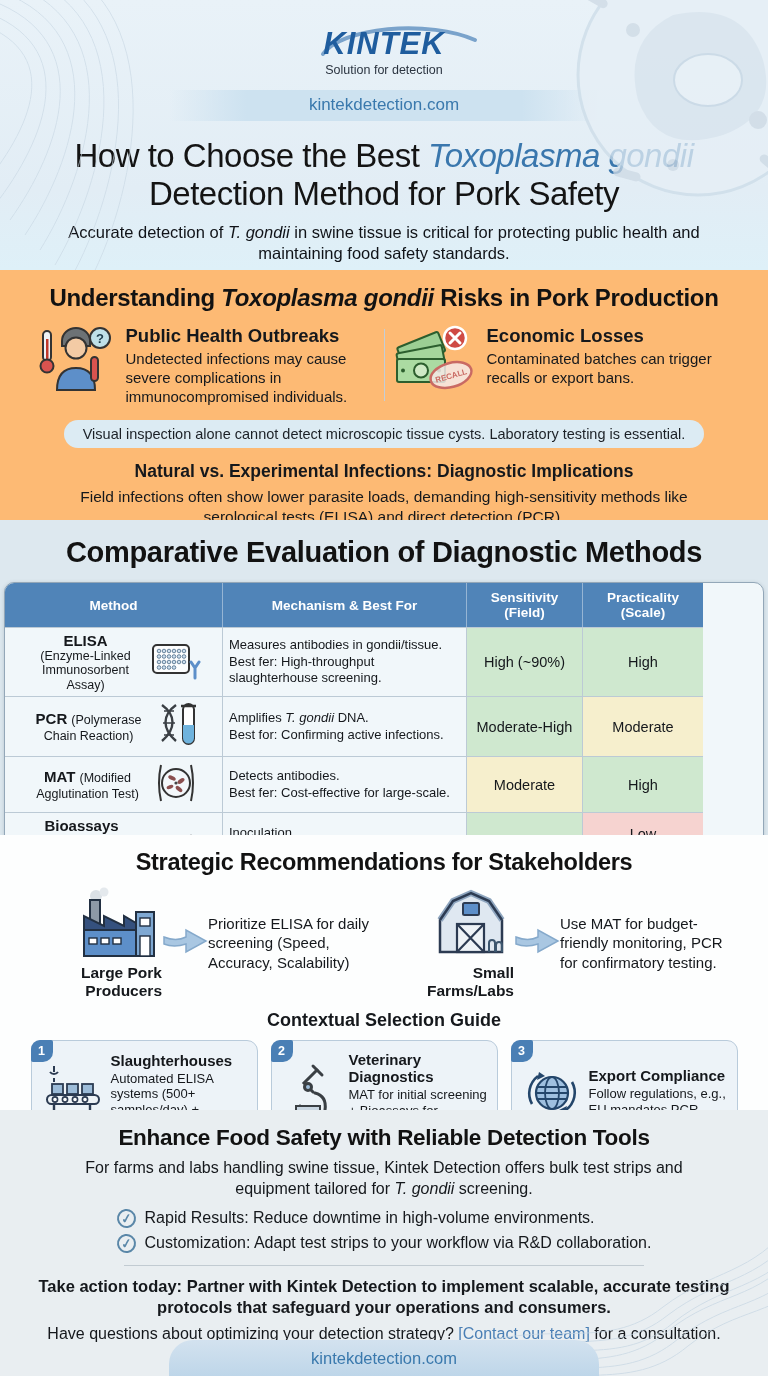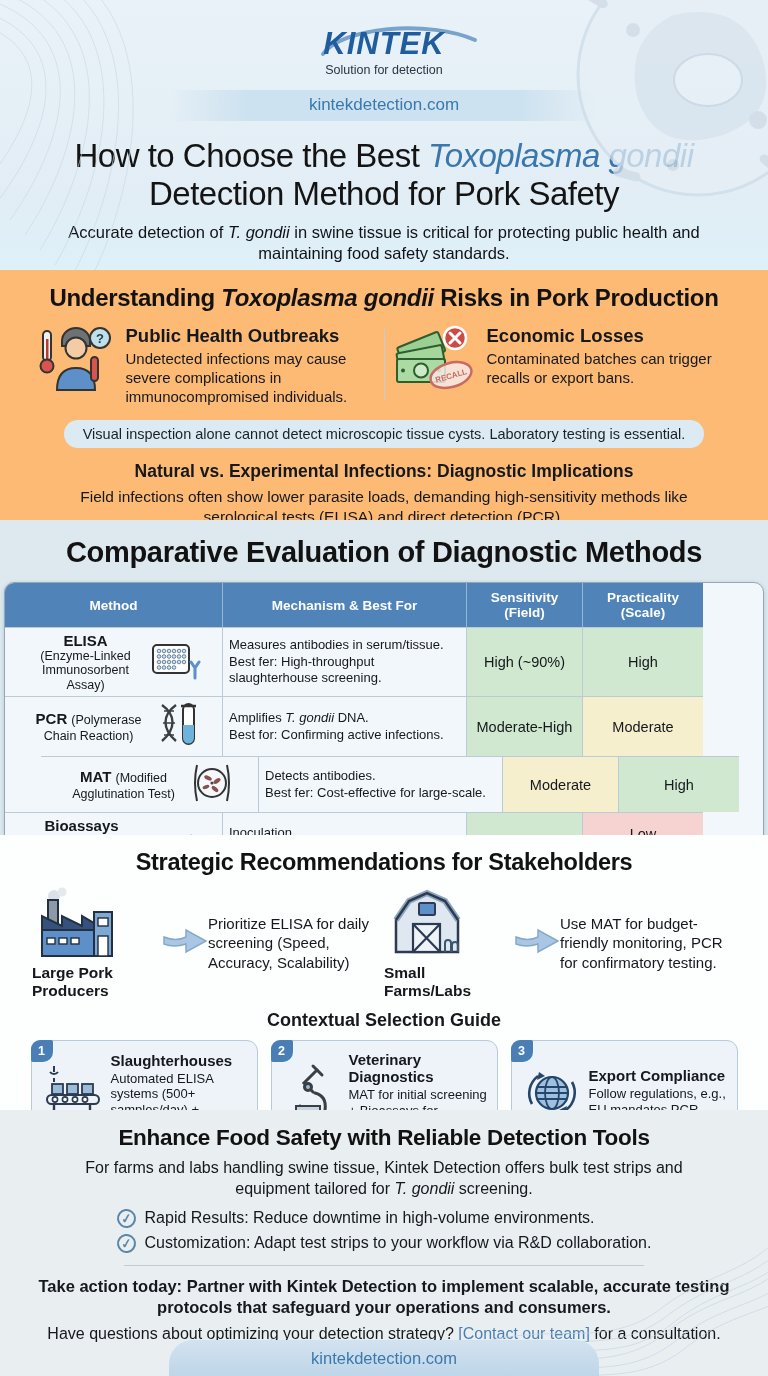--- a/index.html
+++ b/index.html
@@ -53,29 +53,29 @@
     justify-content:center; font-size:14.5px; padding:4px 6px; }
   .td:last-child { border-right:none; }
   .td-method { flex-direction:row; gap:6px; }
   .m-name { font-size:15px; font-weight:bold; }
   .m-paren { font-size:12.5px; line-height:1.15; }
   .m-text { width:118px; text-align:center; }
   .td-mech { justify-content:flex-start; text-align:left; font-size:13px; line-height:1.28; }
   .c-green { background:#cfe8cf; }
   .c-yellow { background:#f6efcd; }
   .c-red { background:#f6d3d0; }
-  .r1 { min-height:62px; } .r2 { min-height:50px; } .r3 { min-height:49px;padding-left:36px; } .r4 { min-height:49px; }
+  .r1 { min-height:62px; } .r2 { min-height:50px; } .r3 { min-height:49px; } .r4 { min-height:49px; }
   .tbl-caption { margin-top:11px; font-size:14px; color:#1b2026; }
 
   
   .reco { height:275px; background:#fdfefe; text-align:center; }
   .reco .h2 { padding-top:14px; font-size:23.5px; }
   .stake-row { display:flex; justify-content:center; margin-top:10px; }
   .stake { display:flex; align-items:center; width:352px; text-align:left; }
-  .stake-figure { width:130px; text-align:left; flex:0 0 130px; }
+  .stake-figure { width:130px; text-align:right; flex:0 0 130px; }
   .stake-label { font-size:15.5px; font-weight:bold; margin-top:2px; }
   .stake-arrow { flex:0 0 46px; }
   .stake-text { font-size:15px; line-height:1.3; width:176px; }
   .h3g { margin-top:10px; font-size:18px; font-weight:bold; }
   .guide-row { display:flex; justify-content:center; gap:13px; margin-top:9px; }
   .g-card { position:relative; width:227px; min-height:88px; background:#edf3f8; border:1px solid #b9cbdb;
     border-radius:11px; display:flex; align-items:center; gap:9px; padding:10px 8px 10px 12px; text-align:left; }
   .g-badge { position:absolute; left:-1px; top:-1px; width:22px; height:22px; background:#4a7fb5; color:#fff;
     font-size:12.5px; font-weight:bold; display:flex; align-items:center; justify-content:center;
     border-radius:9px 2px 10px 2px; }
@@ -246,21 +246,21 @@
                 <circle cx="13" cy="27.5" r="1.8"></circle>
                 <circle cx="18" cy="27.5" r="1.8"></circle>
                 <circle cx="23" cy="27.5" r="1.8"></circle>
             </g>
             <path d="M40,22 l4,6 m4,-6 l-4,6 l0,10" fill="none" stroke="#5d8fc9" stroke-width="3" stroke-linecap="round"></path>
           </svg>
         </span>
       </div>
       <div class="td td-mech">
         <div>
-          <span>Measures antibodies in serum/tissue.</span><span class="it"></span><span></span><br>
+          <span>Measures antibodies in gondii/tissue.</span><span class="it"></span><span></span><br>
           <b>Best fer:</b><span> High-throughput slaughterhouse screening.</span>
         </div>
       </div>
       <div class="td c-green">High (~90%)</div>
       <div class="td c-green">High</div>
     </div>
 
     <div class="tr r2">
       <div class="td td-method">
         <div class="m-text">

